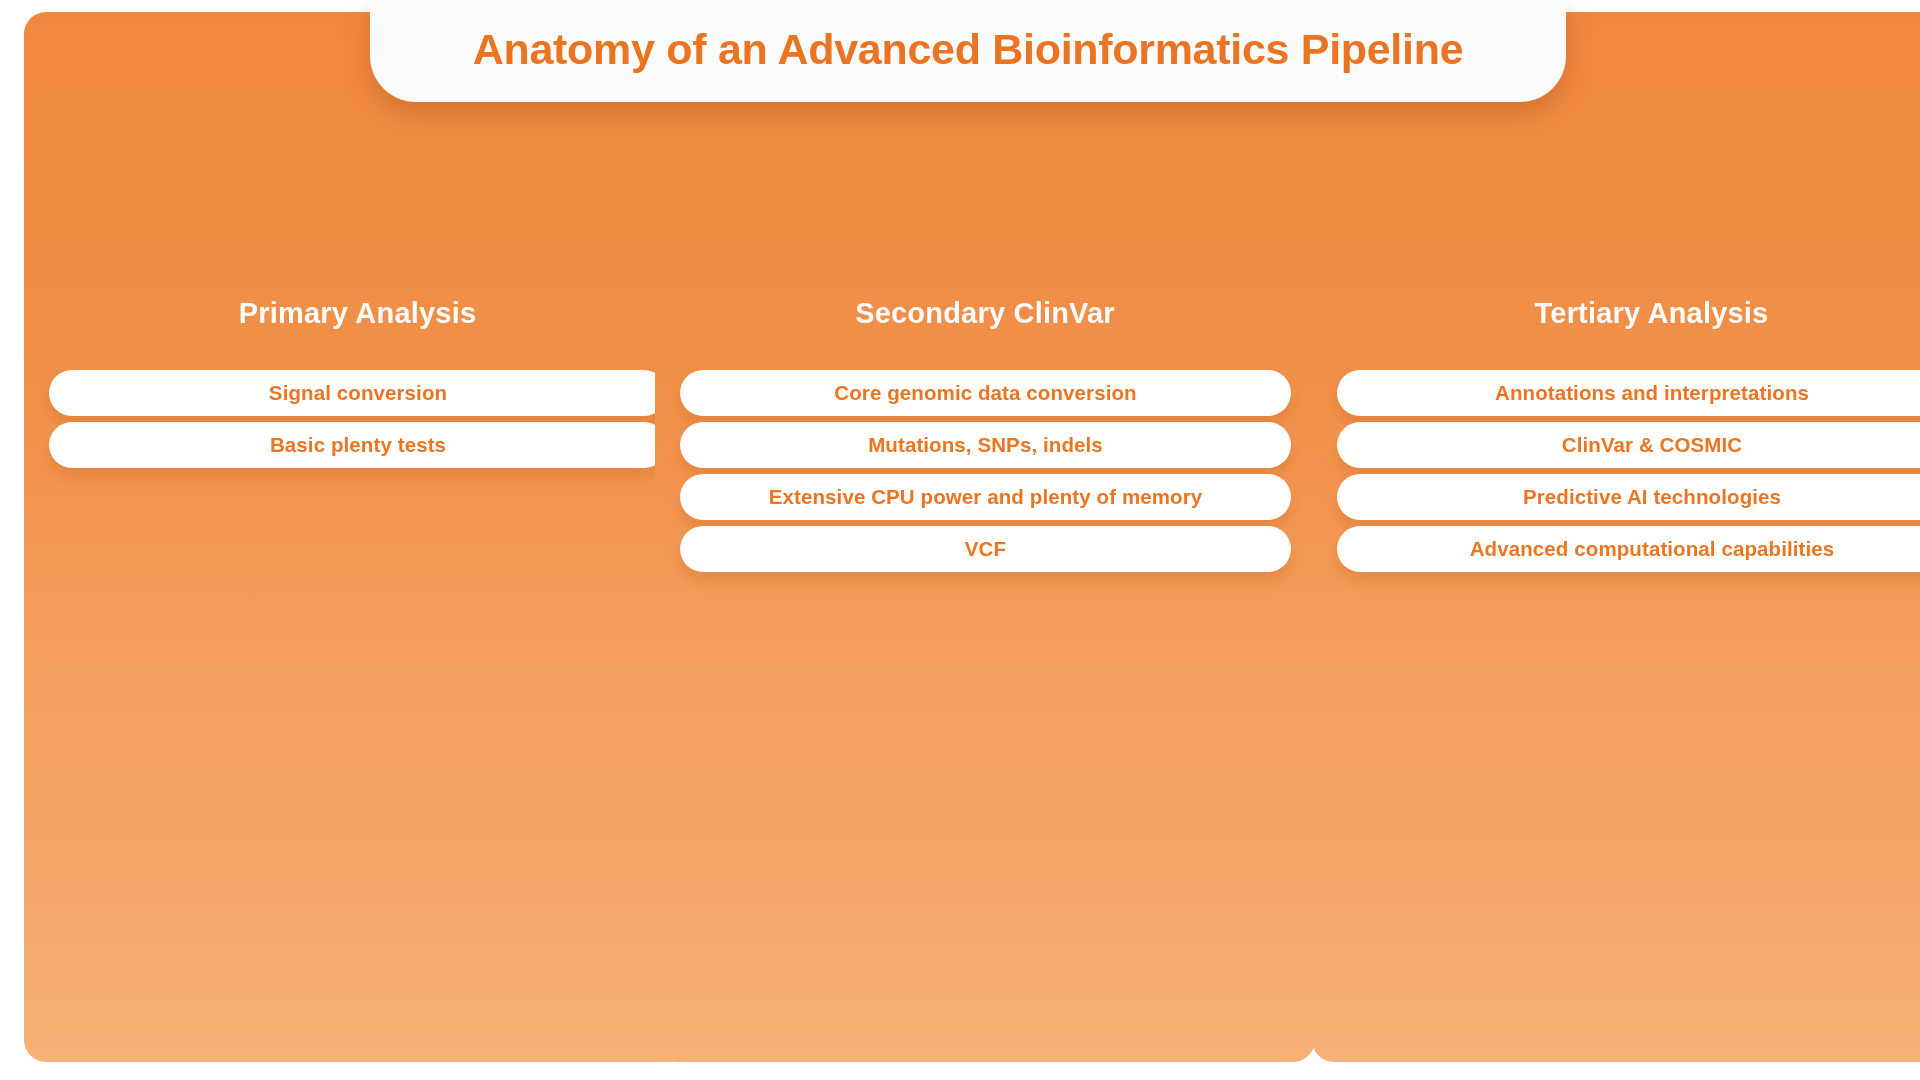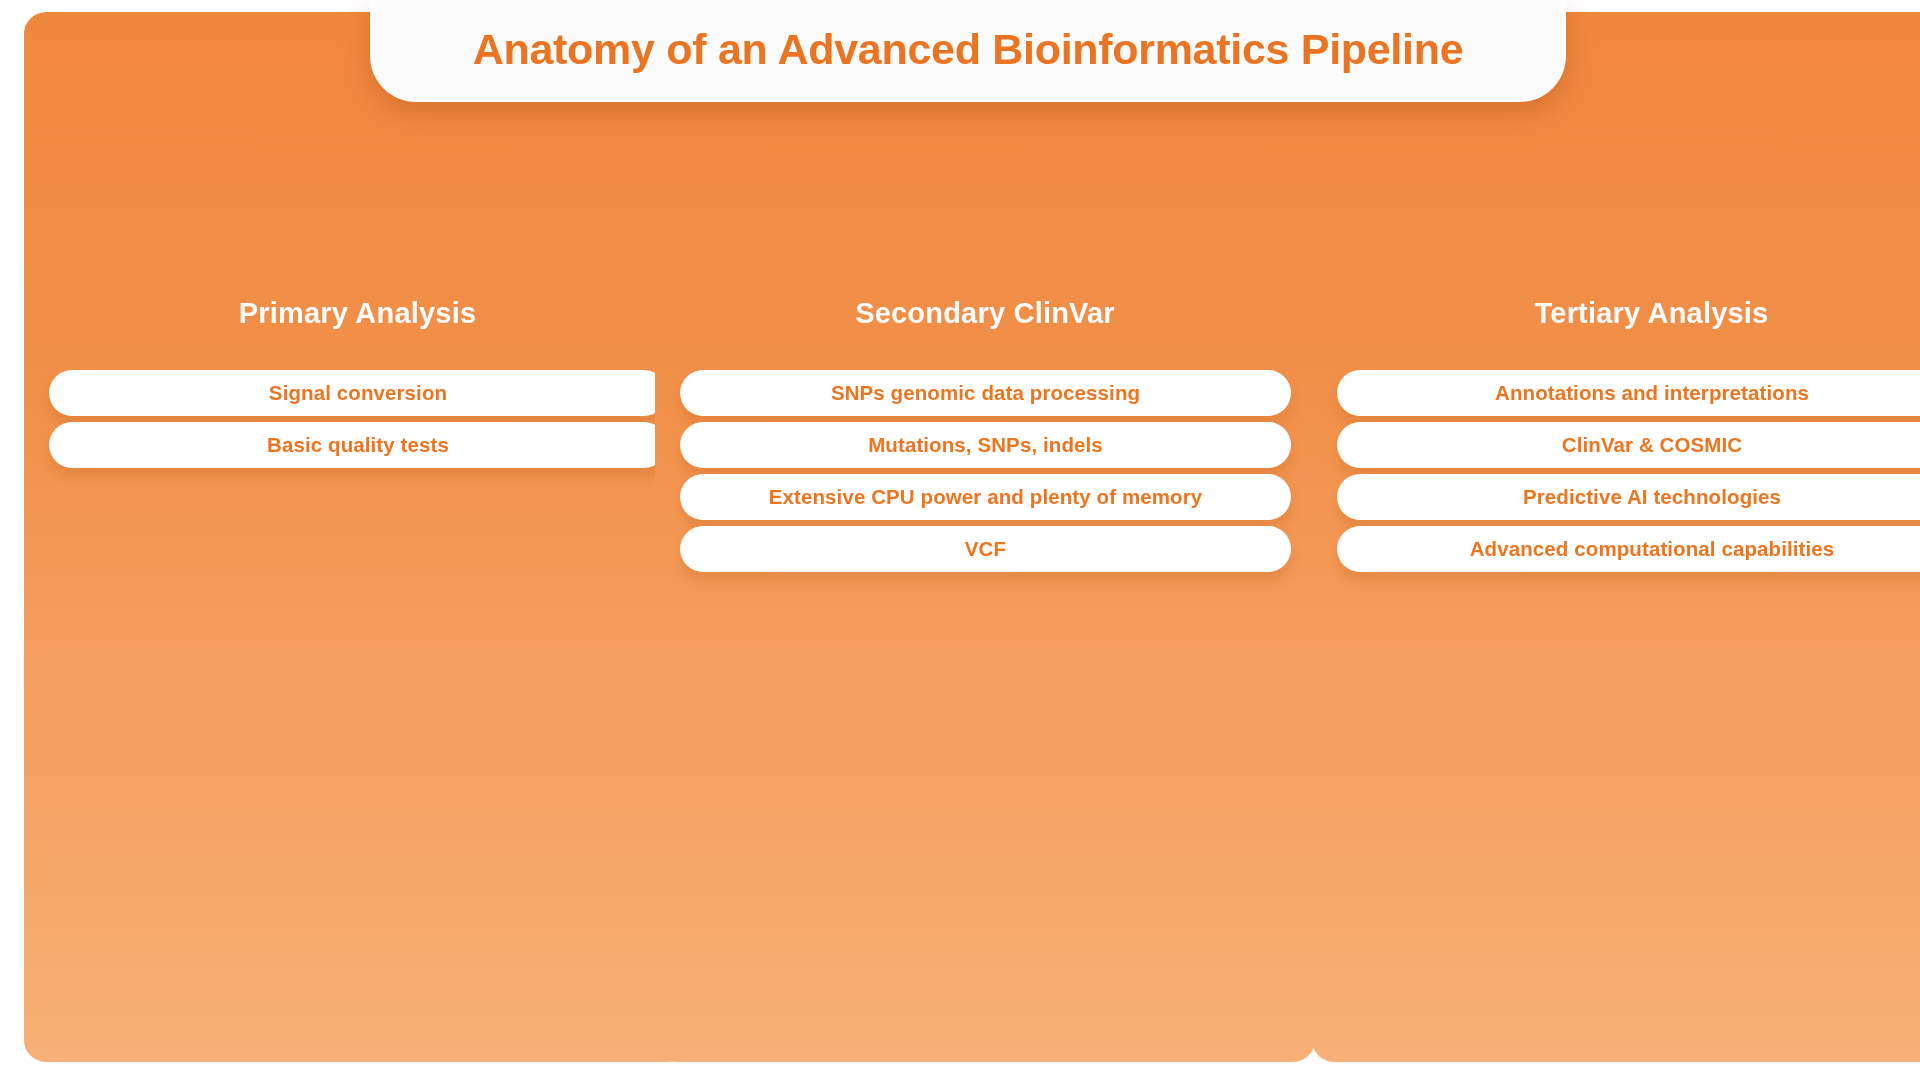--- a/index.html
+++ b/index.html
@@ -95,28 +95,28 @@
 <div class="canvas">
 
   <div class="title-bar">
     <div class="page-title">Anatomy of an Advanced Bioinformatics Pipeline</div>
   </div>
 
   <div class="column-card col-1">
     <div class="column-heading">Primary Analysis</div>
     <div class="pill-list">
         <div class="pill">Signal conversion</div>
-        <div class="pill">Basic quality tests</div>
+        <div class="pill">Basic plenty tests</div>
       </div>
   </div>
 
   <div class="column-card col-2">
     <div class="column-heading">Secondary ClinVar</div>
     <div class="pill-list">
-        <div class="pill">SNPs genomic data processing</div>
+        <div class="pill">Core genomic data conversion</div>
         <div class="pill">Mutations, SNPs, indels</div>
         <div class="pill">Extensive CPU power and plenty of memory</div>
         <div class="pill">VCF</div>
       </div>
   </div>
 
   <div class="column-card col-3">
     <div class="column-heading">Tertiary Analysis</div>
     <div class="pill-list">
         <div class="pill">Annotations and interpretations</div>

